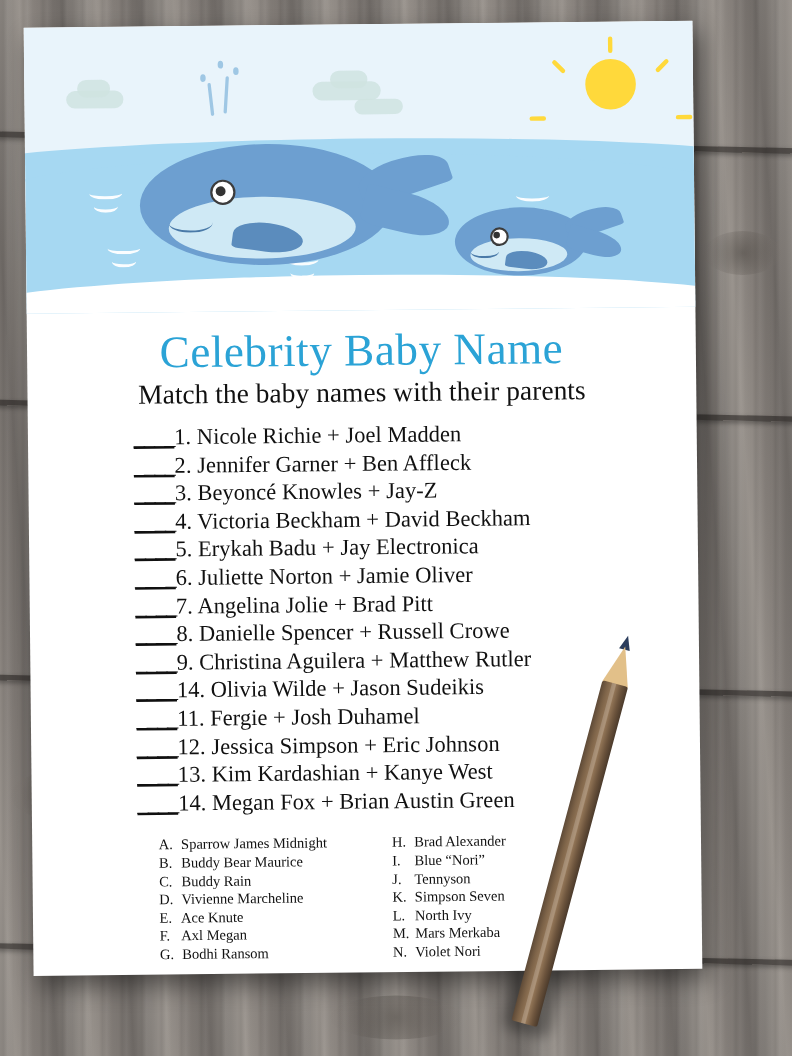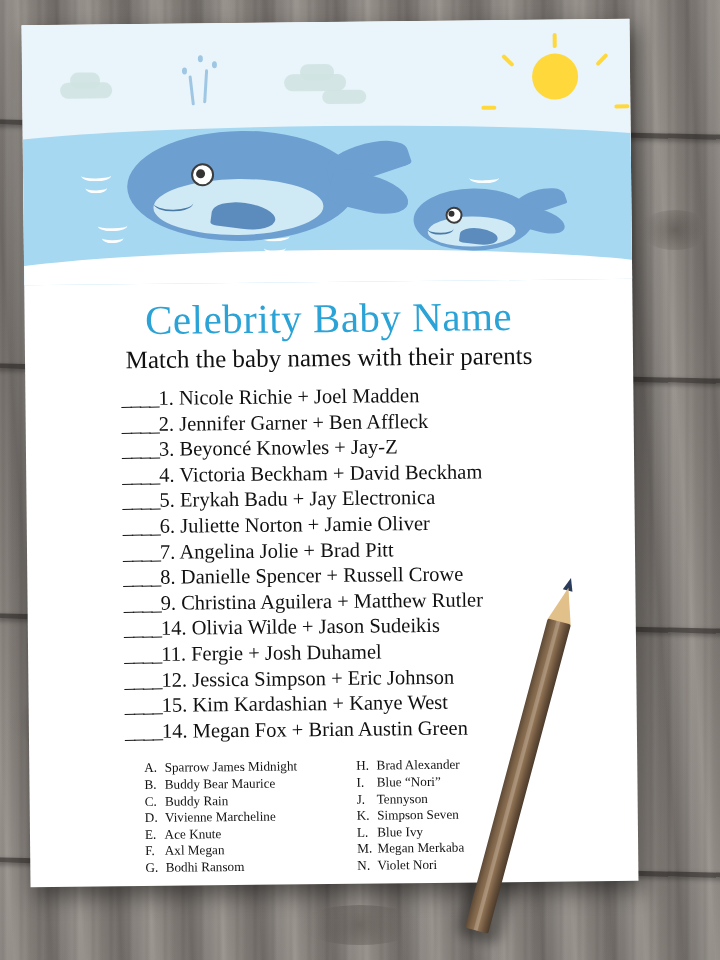--- a/index.html
+++ b/index.html
@@ -220,20 +220,21 @@
     padding-left: 14px;
   }
   .pair-line {
     font-size: 20.5px;
     line-height: 25.6px;
     color: #111;
     white-space: nowrap;
   }
   .blank {
     letter-spacing: -1px;
+    text-decoration: underline;
   }
   .answers {
     display: flex;
     justify-content: center;
     gap: 24px;
     margin-top: 16px;
     padding-left: 22px;
   }
   .ans-col {
     text-align: left;
@@ -391,41 +392,41 @@
       <div class="pair-line"><span class="blank">____</span><span>3.</span> <span>Beyoncé Knowles + Jay-Z</span></div>
       <div class="pair-line"><span class="blank">____</span><span>4.</span> <span>Victoria Beckham + David Beckham</span></div>
       <div class="pair-line"><span class="blank">____</span><span>5.</span> <span>Erykah Badu + Jay Electronica</span></div>
       <div class="pair-line"><span class="blank">____</span><span>6.</span> <span>Juliette Norton + Jamie Oliver</span></div>
       <div class="pair-line"><span class="blank">____</span><span>7.</span> <span>Angelina Jolie + Brad Pitt</span></div>
       <div class="pair-line"><span class="blank">____</span><span>8.</span> <span>Danielle Spencer + Russell Crowe</span></div>
       <div class="pair-line"><span class="blank">____</span><span>9.</span> <span>Christina Aguilera + Matthew Rutler</span></div>
       <div class="pair-line"><span class="blank">____</span><span>14.</span> <span>Olivia Wilde + Jason Sudeikis</span></div>
       <div class="pair-line"><span class="blank">____</span><span>11.</span> <span>Fergie + Josh Duhamel</span></div>
       <div class="pair-line"><span class="blank">____</span><span>12.</span> <span>Jessica Simpson + Eric Johnson</span></div>
-      <div class="pair-line"><span class="blank">____</span><span>15.</span> <span>Kim Kardashian + Kanye West</span></div>
+      <div class="pair-line"><span class="blank">____</span><span>13.</span> <span>Kim Kardashian + Kanye West</span></div>
       <div class="pair-line"><span class="blank">____</span><span>14.</span> <span>Megan Fox + Brian Austin Green</span></div>
     </div>
 
     <div class="answers">
       <div class="ans-col">
         <div class="ans-line"><span class="ans-letter">A.</span> <span>Sparrow James Midnight</span></div>
         <div class="ans-line"><span class="ans-letter">B.</span> <span>Buddy Bear Maurice</span></div>
         <div class="ans-line"><span class="ans-letter">C.</span> <span>Buddy Rain</span></div>
         <div class="ans-line"><span class="ans-letter">D.</span> <span>Vivienne Marcheline</span></div>
         <div class="ans-line"><span class="ans-letter">E.</span> <span>Ace Knute</span></div>
         <div class="ans-line"><span class="ans-letter">F.</span> <span>Axl Megan</span></div>
         <div class="ans-line"><span class="ans-letter">G.</span> <span>Bodhi Ransom</span></div>
       </div>
       <div class="ans-col">
         <div class="ans-line"><span class="ans-letter">H.</span> <span>Brad Alexander</span></div>
         <div class="ans-line"><span class="ans-letter">I.</span> <span>Blue “Nori”</span></div>
         <div class="ans-line"><span class="ans-letter">J.</span> <span>Tennyson</span></div>
         <div class="ans-line"><span class="ans-letter">K.</span> <span>Simpson Seven</span></div>
-        <div class="ans-line"><span class="ans-letter">L.</span> <span>Blue Ivy</span></div>
-        <div class="ans-line"><span class="ans-letter">M.</span> <span>Megan Merkaba</span></div>
+        <div class="ans-line"><span class="ans-letter">L.</span> <span>North Ivy</span></div>
+        <div class="ans-line"><span class="ans-letter">M.</span> <span>Mars Merkaba</span></div>
         <div class="ans-line"><span class="ans-letter">N.</span> <span>Violet Nori</span></div>
       </div>
     </div>
   </div>
 </div>
 
 <div id="pencil">
   <div class="lead"></div>
   <div class="wood-tip"></div>
   <div class="shaft"></div>

